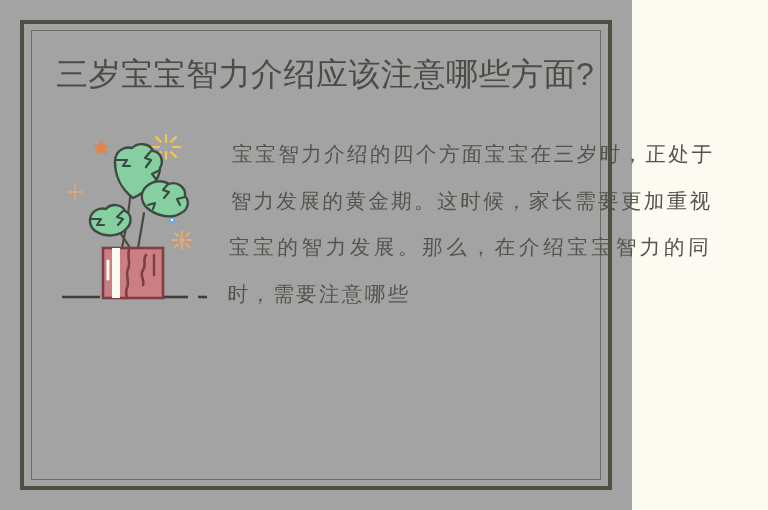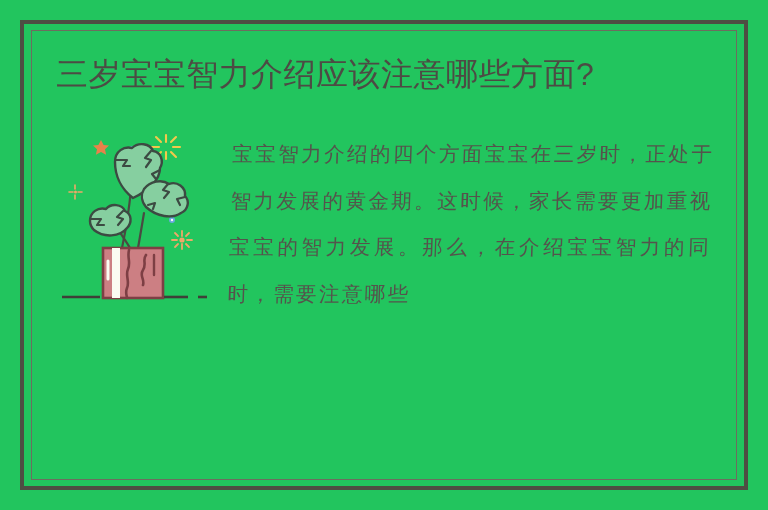--- a/index.html
+++ b/index.html
@@ -9,23 +9,23 @@
   body {
     width: 768px;
     height: 510px;
     background: #fbfbf2;
     font-family: "Liberation Sans", sans-serif;
     overflow: hidden;
   }
 
   .page {
     position: relative;
-    width: 768px;
+    width: 632px;
     height: 510px;
-    background: #22c55e;
+    background: #a3a3a3;
     box-sizing: border-box;
   }
 
   
   .frame-outer {
     position: absolute;
     left: 20px;
     top: 20px;
     right: 20px;
     bottom: 20px;

